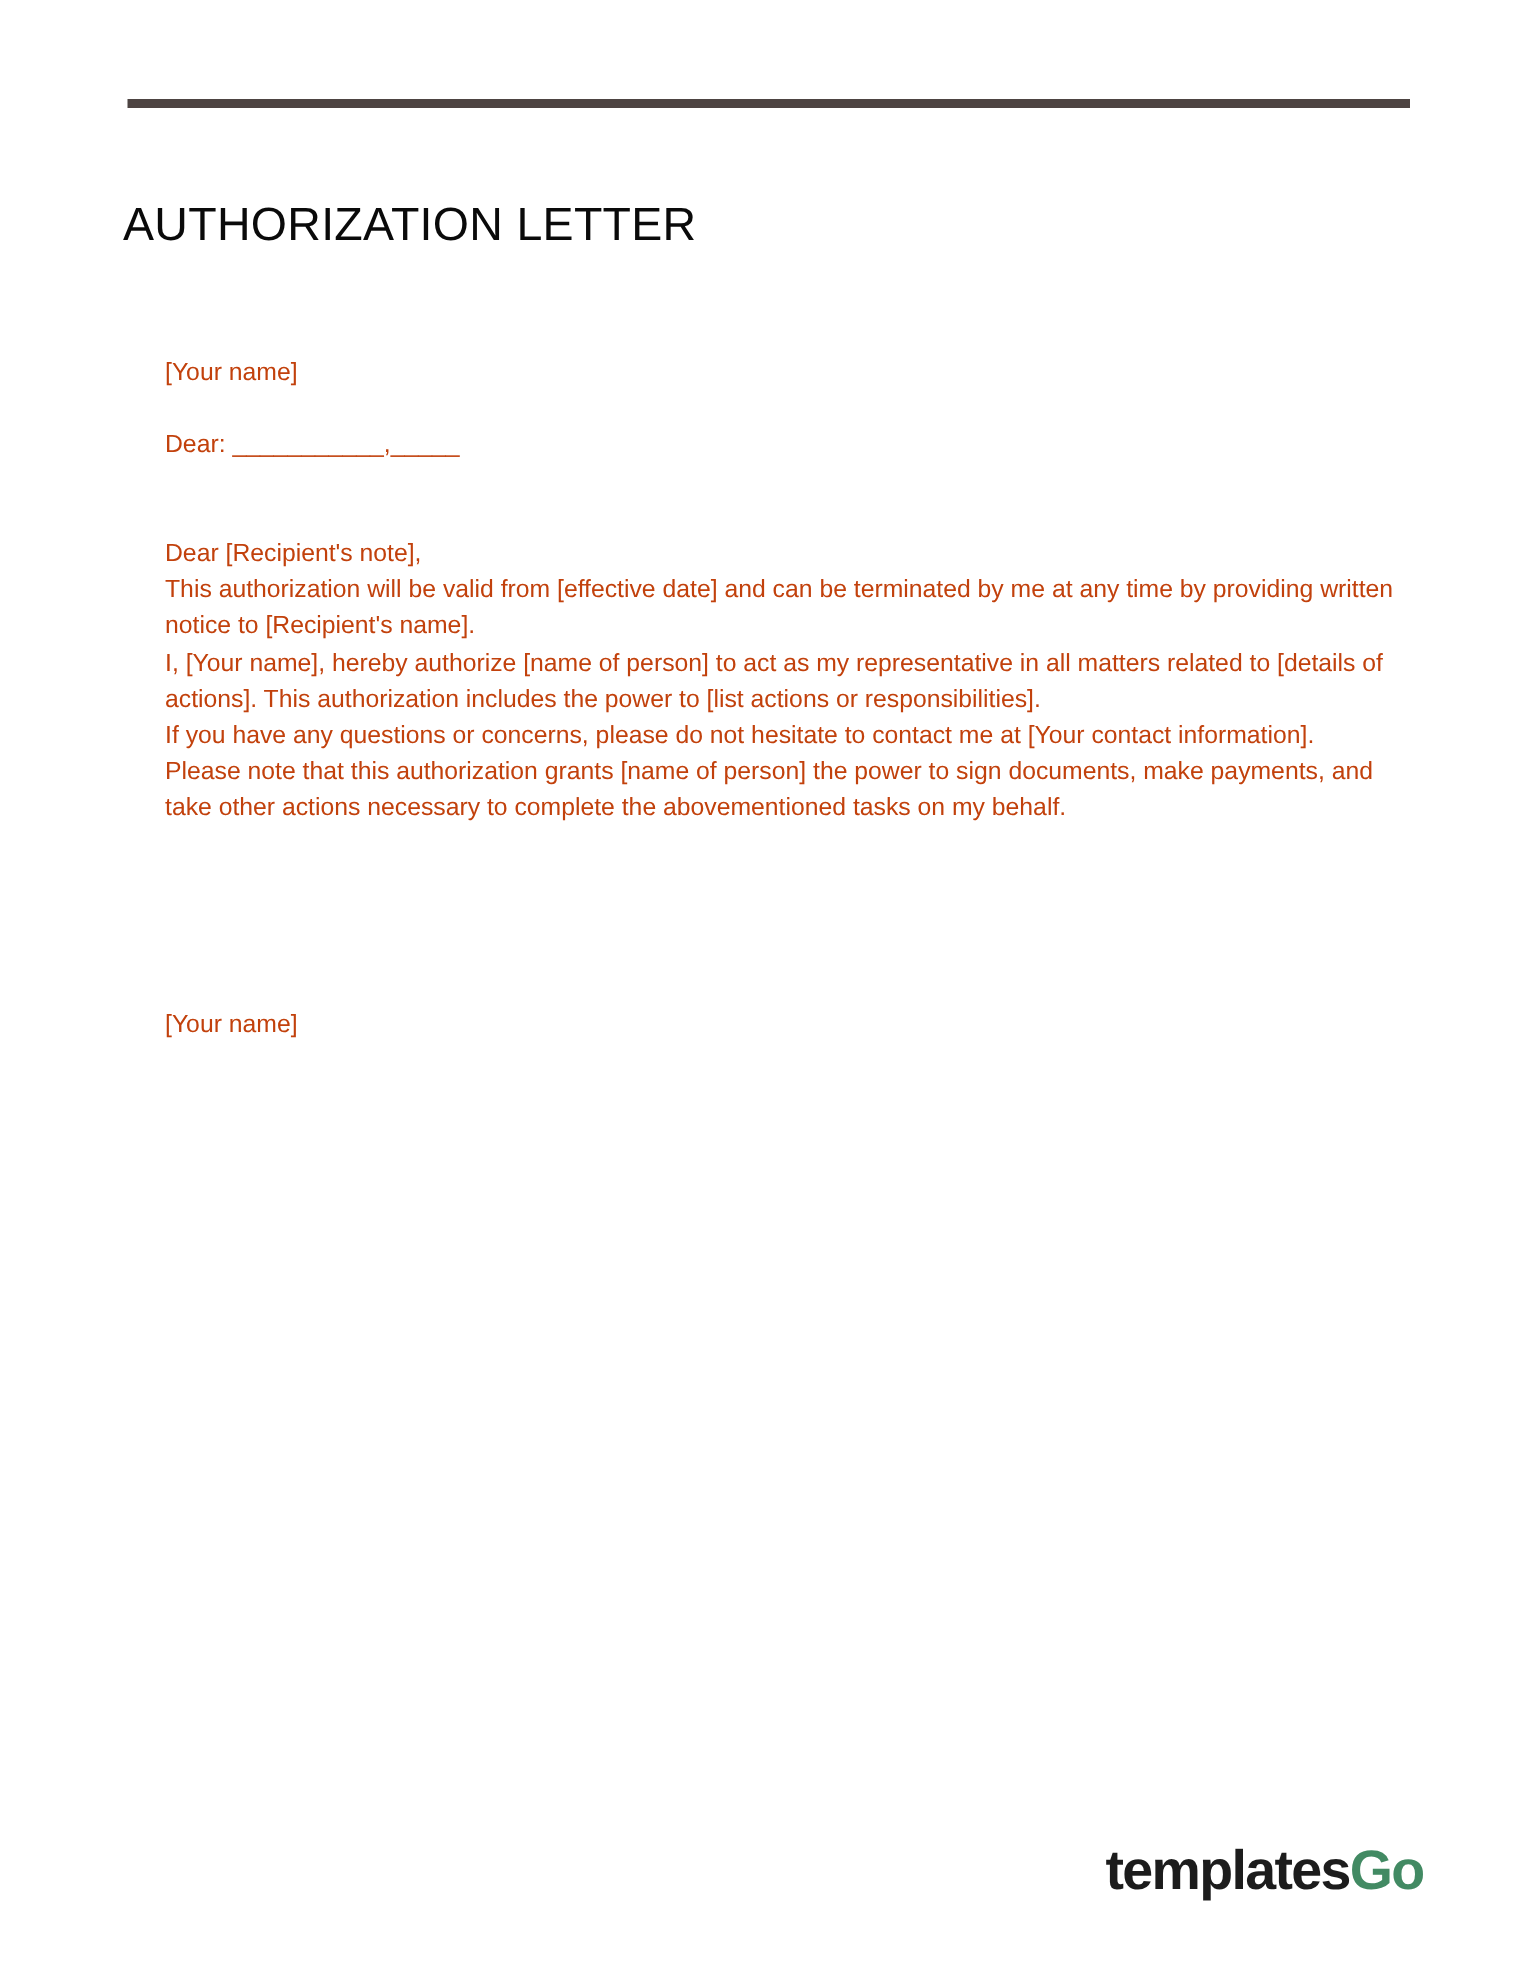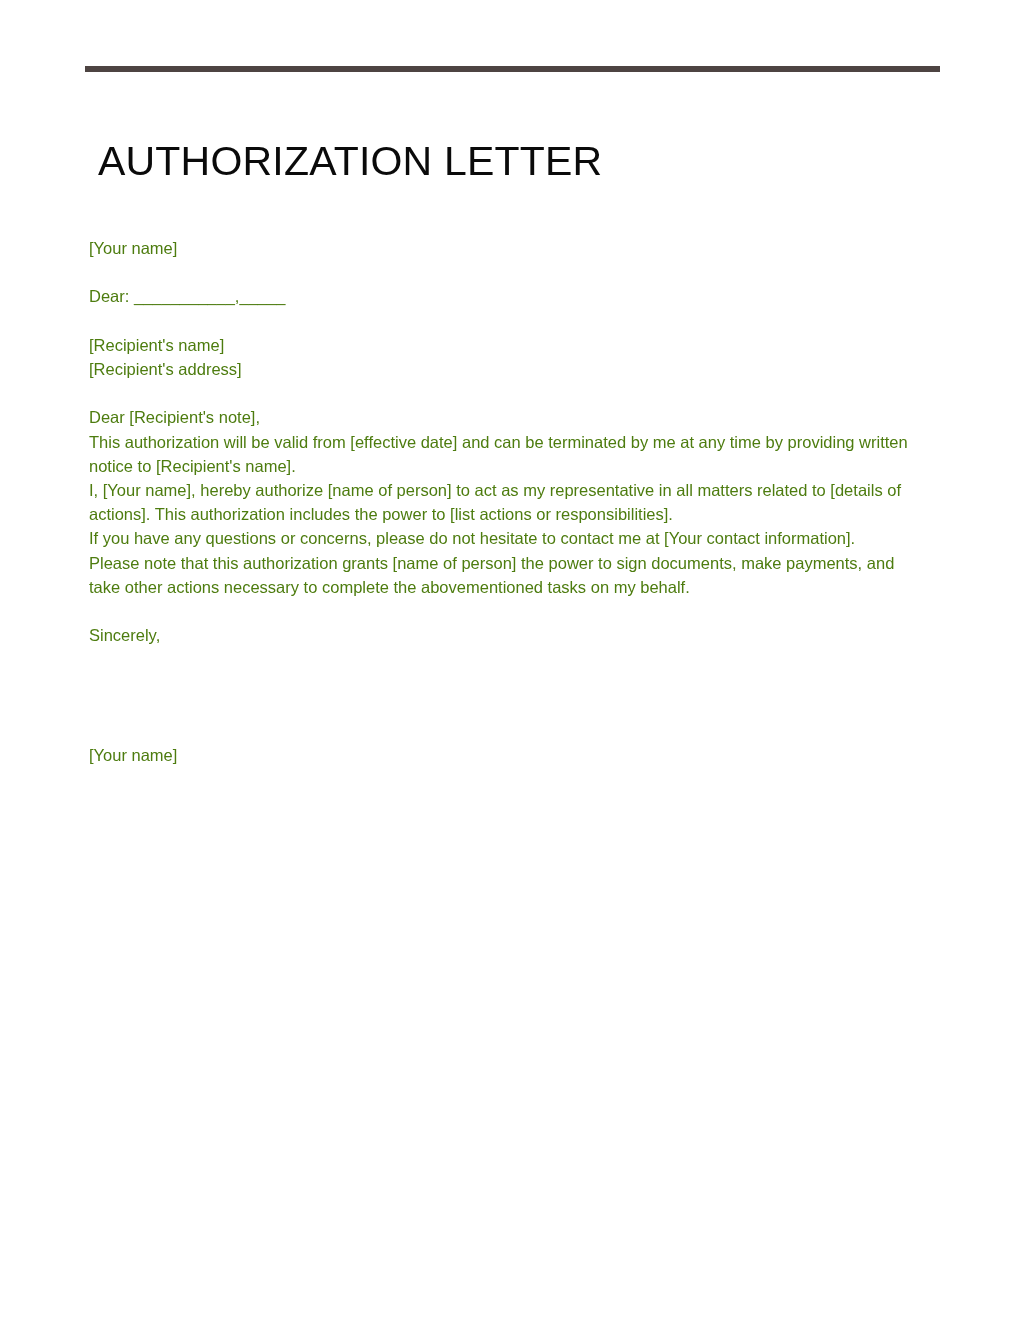--- a/index.html
+++ b/index.html
@@ -23,37 +23,37 @@
   .top-rule {
     position: absolute;
     left: 85px;
     top: 66px;
     width: 855px;
     height: 6px;
     background: #4d4442;
   }
   .doc-title {
     position: absolute;
-    left: 98px;
+    left: 82px;
     top: 113px;
-    font-size: 41px;
+    font-size: 31px;
     font-weight: 400;
     letter-spacing: 0.2px;
     line-height: 1.05;
     color: #0a0a0a;
     white-space: nowrap;
   }
   .letter-body {
     position: absolute;
-    left: 89px;
+    left: 110px;
     top: 236px;
     width: 840px;
     font-size: 16.5px;
     line-height: 24.2px;
-    color: #4d7c0f;
+    color: #c2410c;
   }
   .block {
     margin: 0;
   }
   .gap {
     height: 24.2px;
   }
   .line {
     margin: 0;
     white-space: pre-wrap;
@@ -97,43 +97,39 @@
     </div>
 
     <div class="gap"></div>
 
     <div class="block">
       <p class="line">Dear: ___________,_____</p>
     </div>
 
     <div class="gap"></div>
 
-    <div class="block">
-      <p class="line">[Recipient's name]</p>
-      <p class="line">[Recipient's address]</p>
-    </div>
 
     <div class="gap"></div>
 
     <div class="block">
       <p class="para">Dear [Recipient's note],</p>
       <p class="para">This authorization will be valid from [effective date] and can be terminated by me at any time by providing written notice to [Recipient's name].</p>
       <p class="para">I, [Your name], hereby authorize [name of person] to act as my representative in all matters related to [details of actions]. This authorization includes the power to [list actions or responsibilities].</p>
       <p class="para">If you have any questions or concerns, please do not hesitate to contact me at [Your contact information].</p>
       <p class="para">Please note that this authorization grants [name of person] the power to sign documents, make payments, and take other actions necessary to complete the abovementioned tasks on my behalf.</p>
     </div>
 
     <div class="gap"></div>
 
-    <div class="block">
-      <p class="line">Sincerely,</p>
-    </div>
 
     <div class="sig-gap"></div>
 
     <div class="block">
       <p class="line">[Your name]</p>
     </div>
 
   </div>
 
+  <div class="logo">
+    <span class="logo-templates">templates</span><span class="logo-go">Go</span>
+  </div>
 
 </div>
 
 </body></html>

